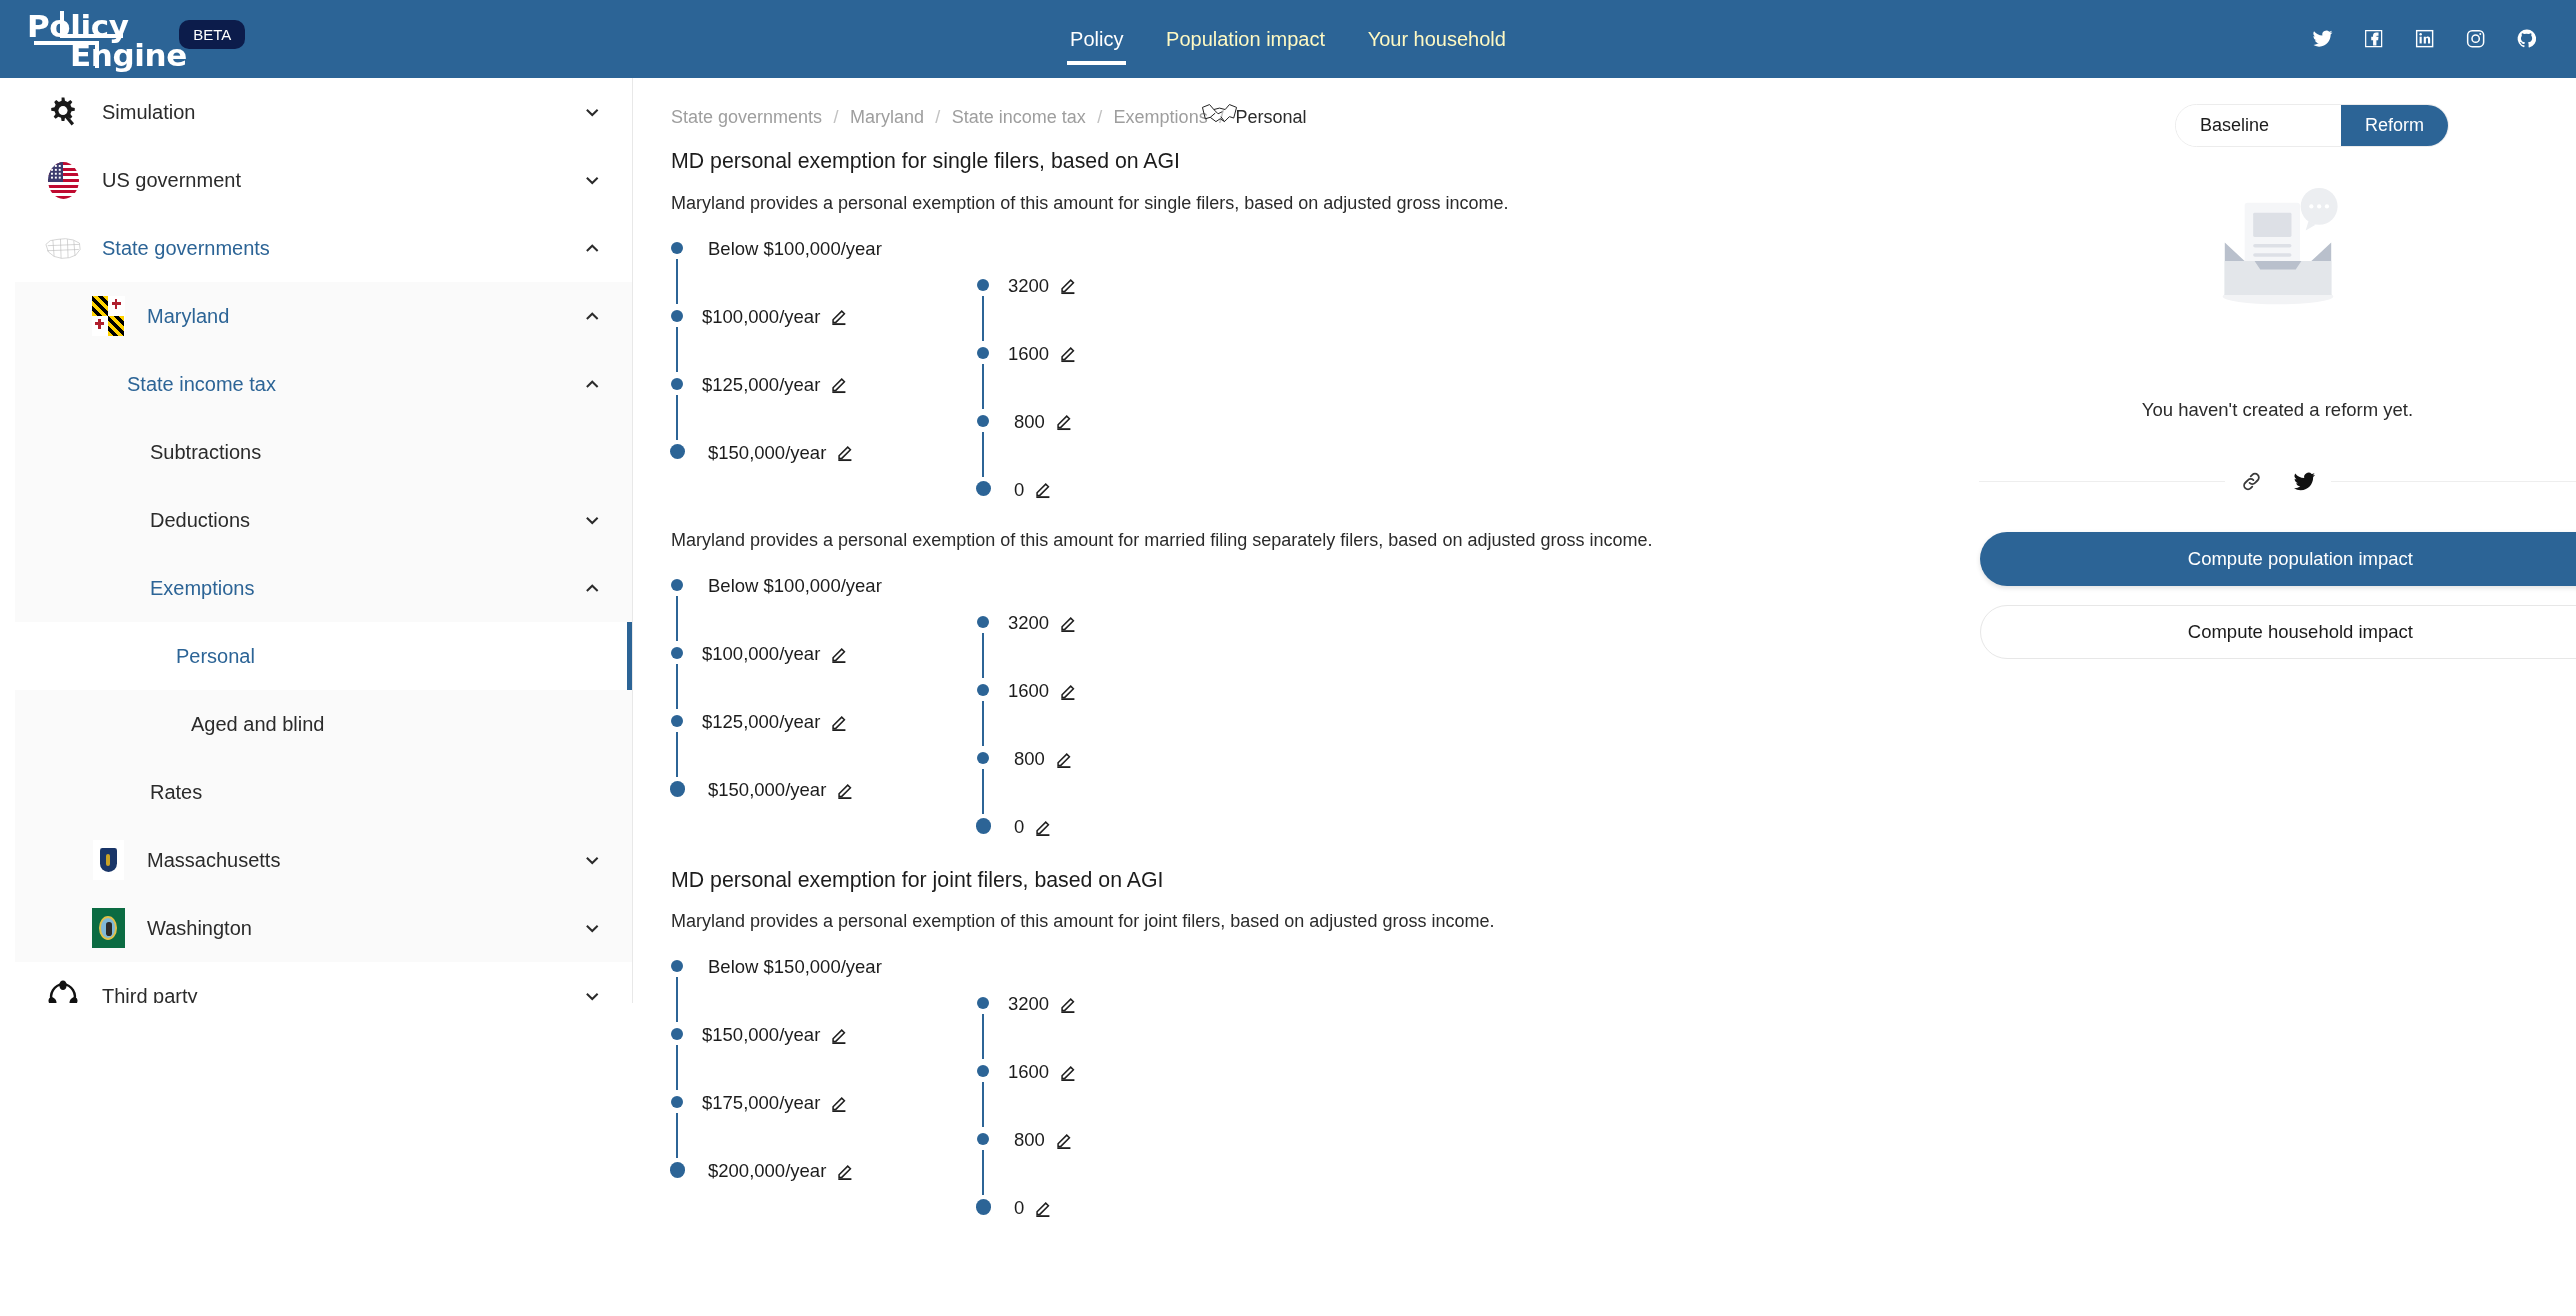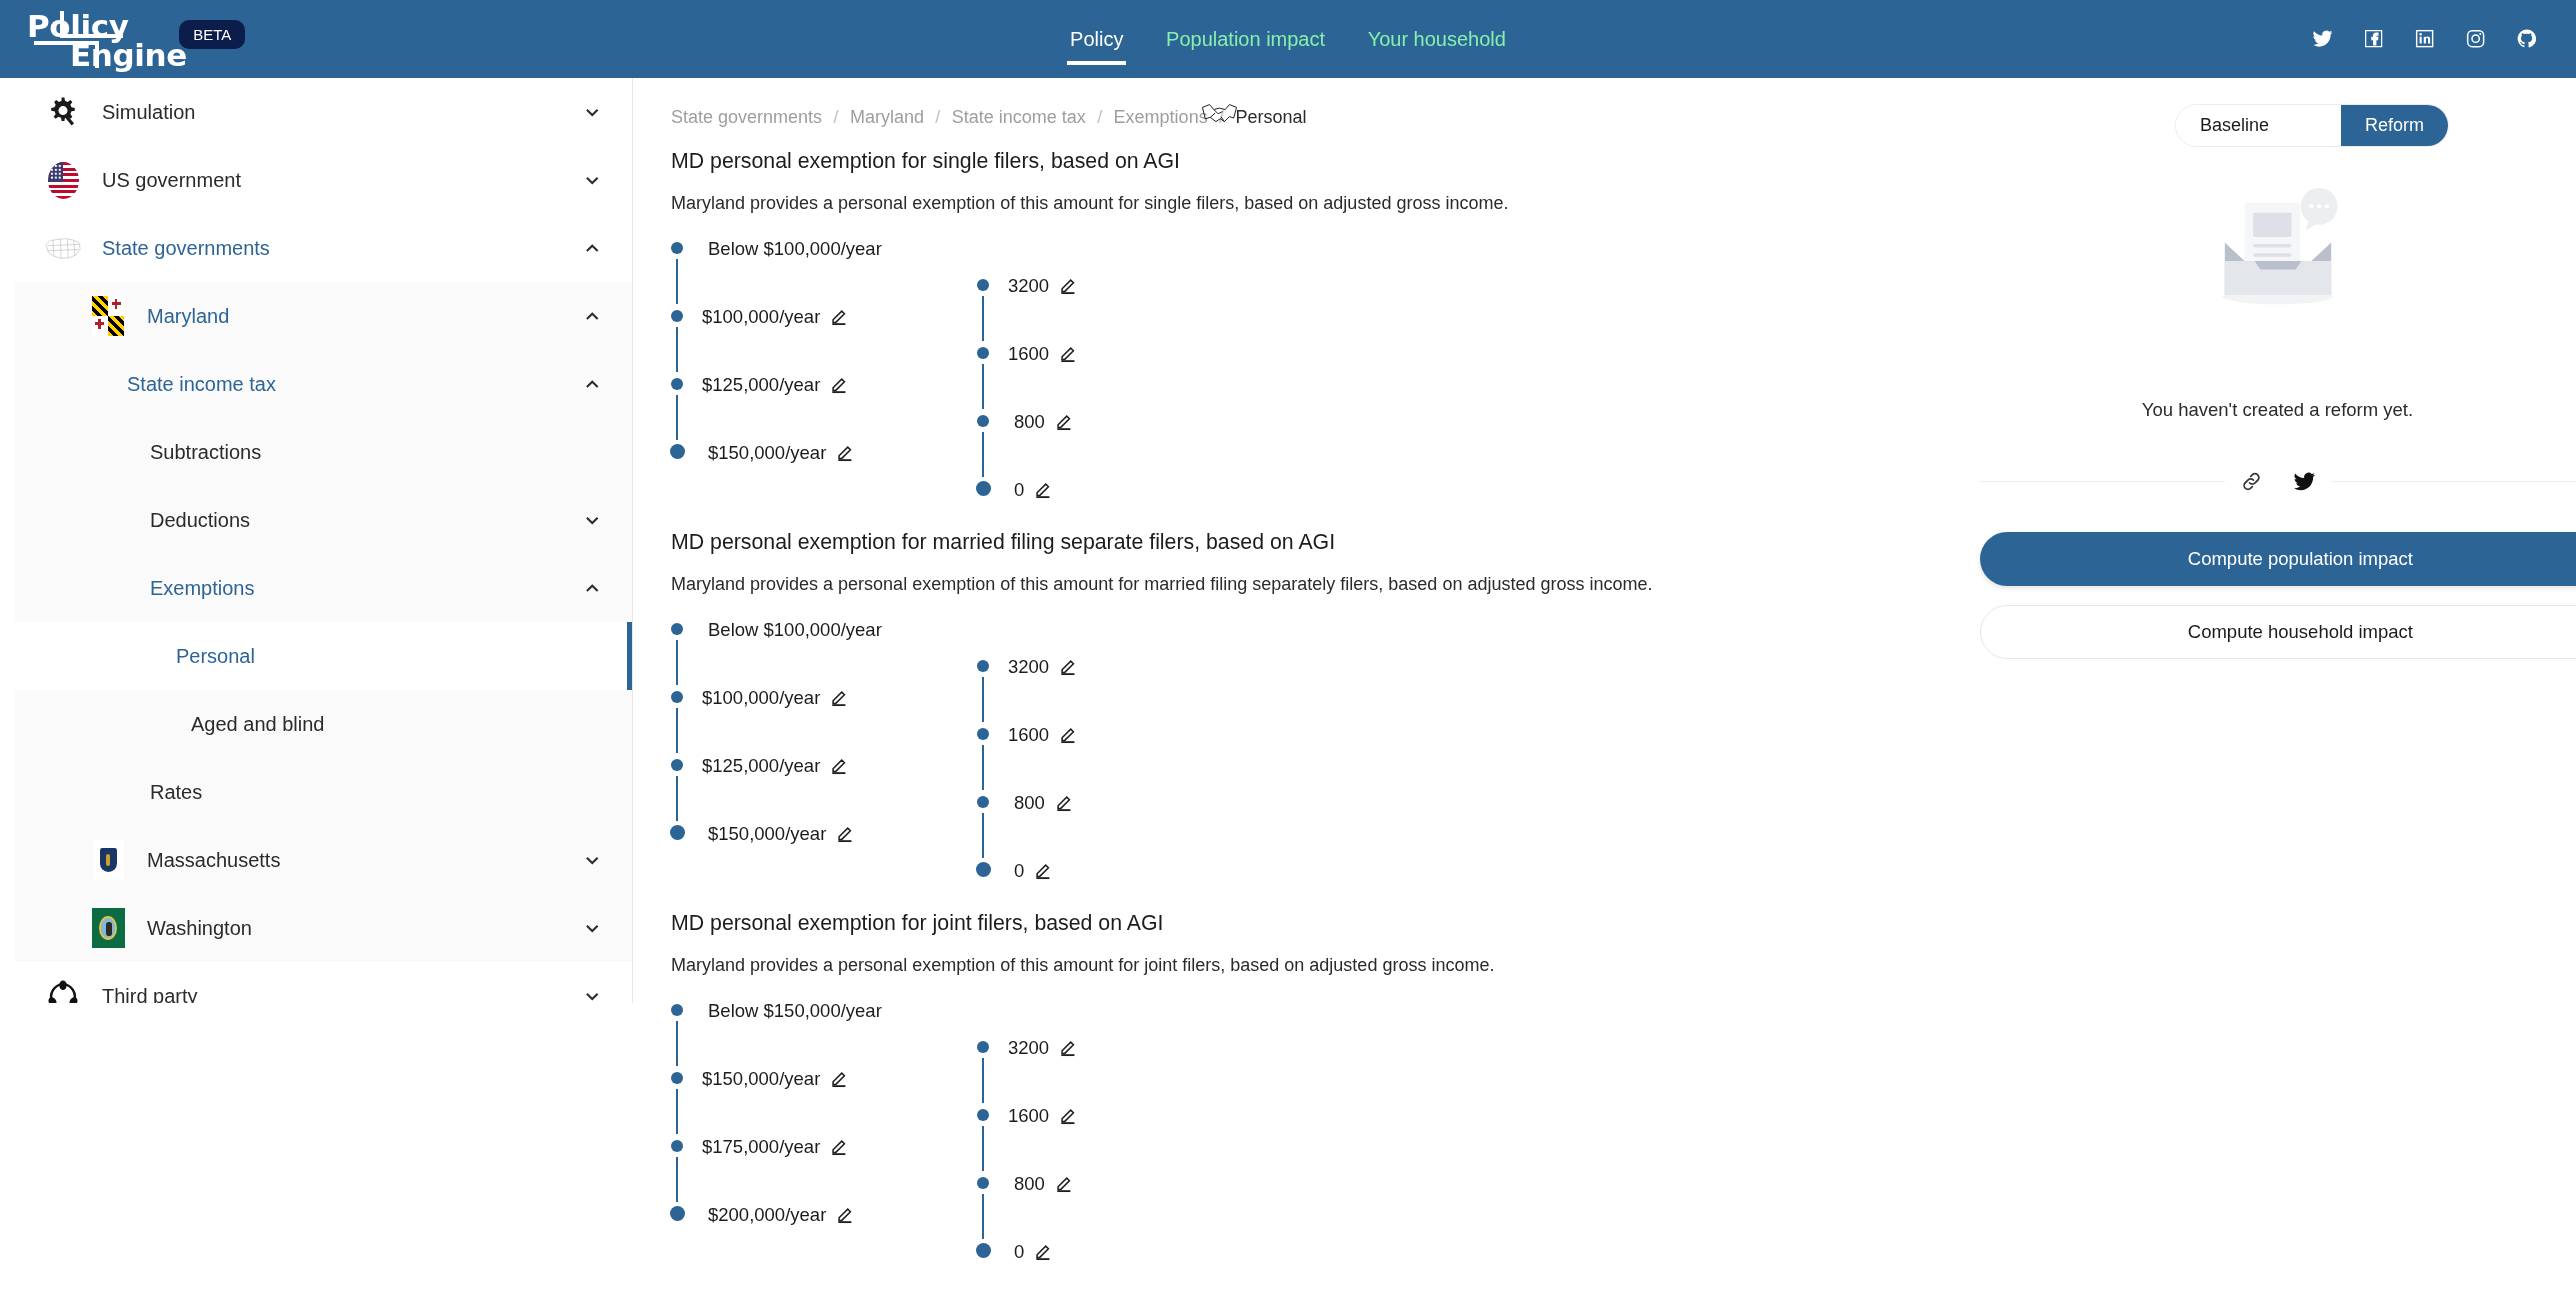--- a/index.html
+++ b/index.html
@@ -44,21 +44,21 @@
     line-height: 1;
   }
 
   .nav-tabs {
     position: absolute; left: 0; right: 0; top: 0;
     height: 78px;
     display: flex; justify-content: center; align-items: center;
     gap: 37px;
   }
   .nav-tab {
-    color: #86efac; font-size: 20px;
+    color: #fef9c3; font-size: 20px;
     padding: 4.3px 2.8px 4.3px 2.8px;
     position: relative; cursor: pointer;
     white-space: nowrap;
   }
   .nav-tab.active { color: #ffffff; }
   .nav-tab.active::after {
     content: ""; position: absolute;
     left: 0; right: 0; bottom: -10px;
     height: 3.6px; background: #ffffff;
   }
@@ -598,21 +598,20 @@
                   <path d="M4 16.5 15.2 5.3l3.5 3.5L7.5 20H4z"></path>
                   <line x1="3" y1="22.2" x2="20" y2="22.2" stroke-width="2.4"></line>
                 </svg></span>
             </span>
           </div>
       </div>
     </div>
   </div>
 
   <div class="param-block">
-    <div class="param-title">MD personal exemption for married filing separate filers, based on AGI</div>
     <div class="param-desc">Maryland provides a personal exemption of this amount for married filing separately filers, based on adjusted gross income.</div>
     <div class="param-cols">
 
       <div class="timeline tl-thresholds">
         <div class="tl-node">
             <span class="dot"></span>
             <span class="stem"></span>
           <span class="tl-text indent">Below $100,000/year</span>
           </div>
         <div class="tl-node">

